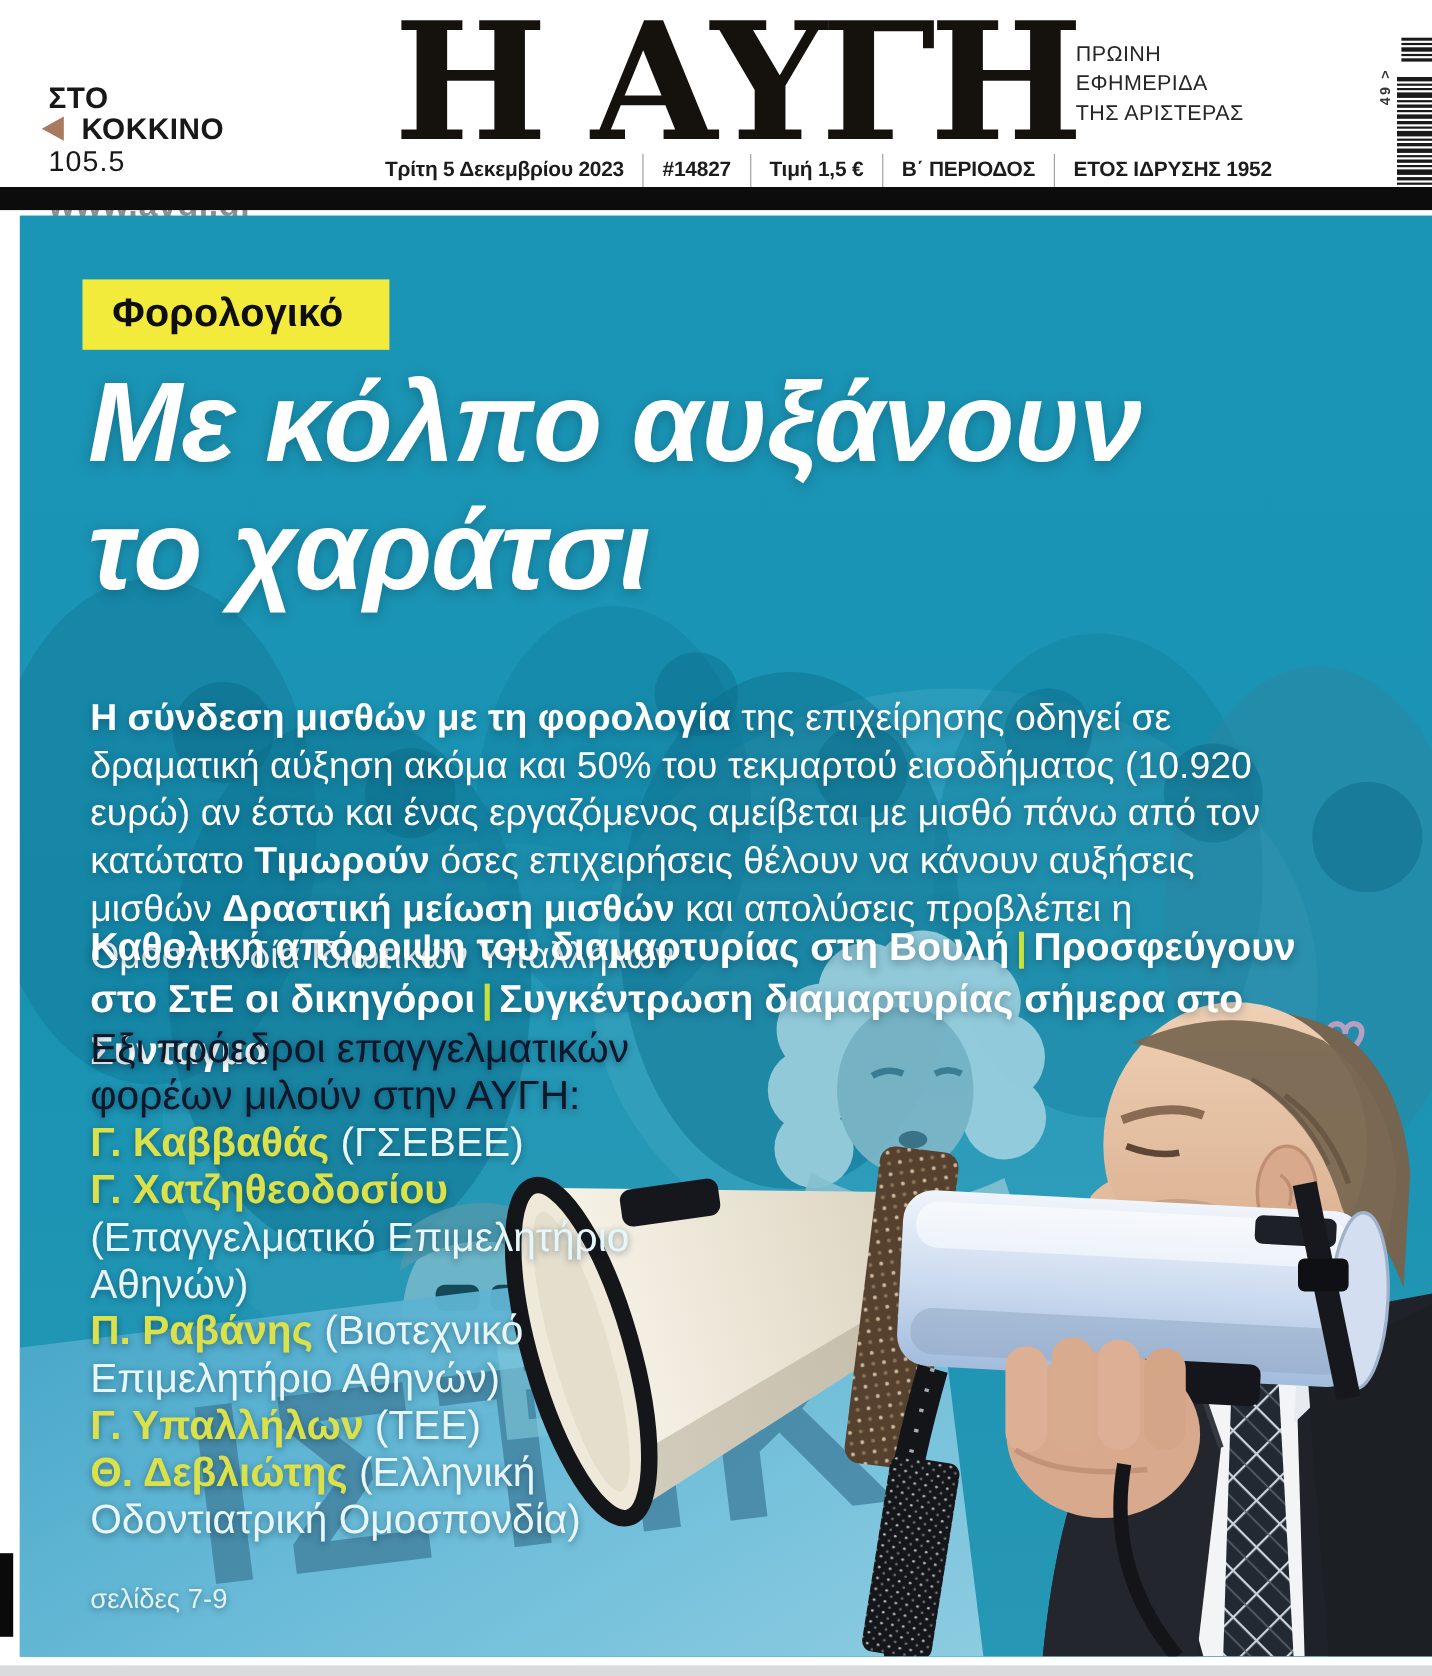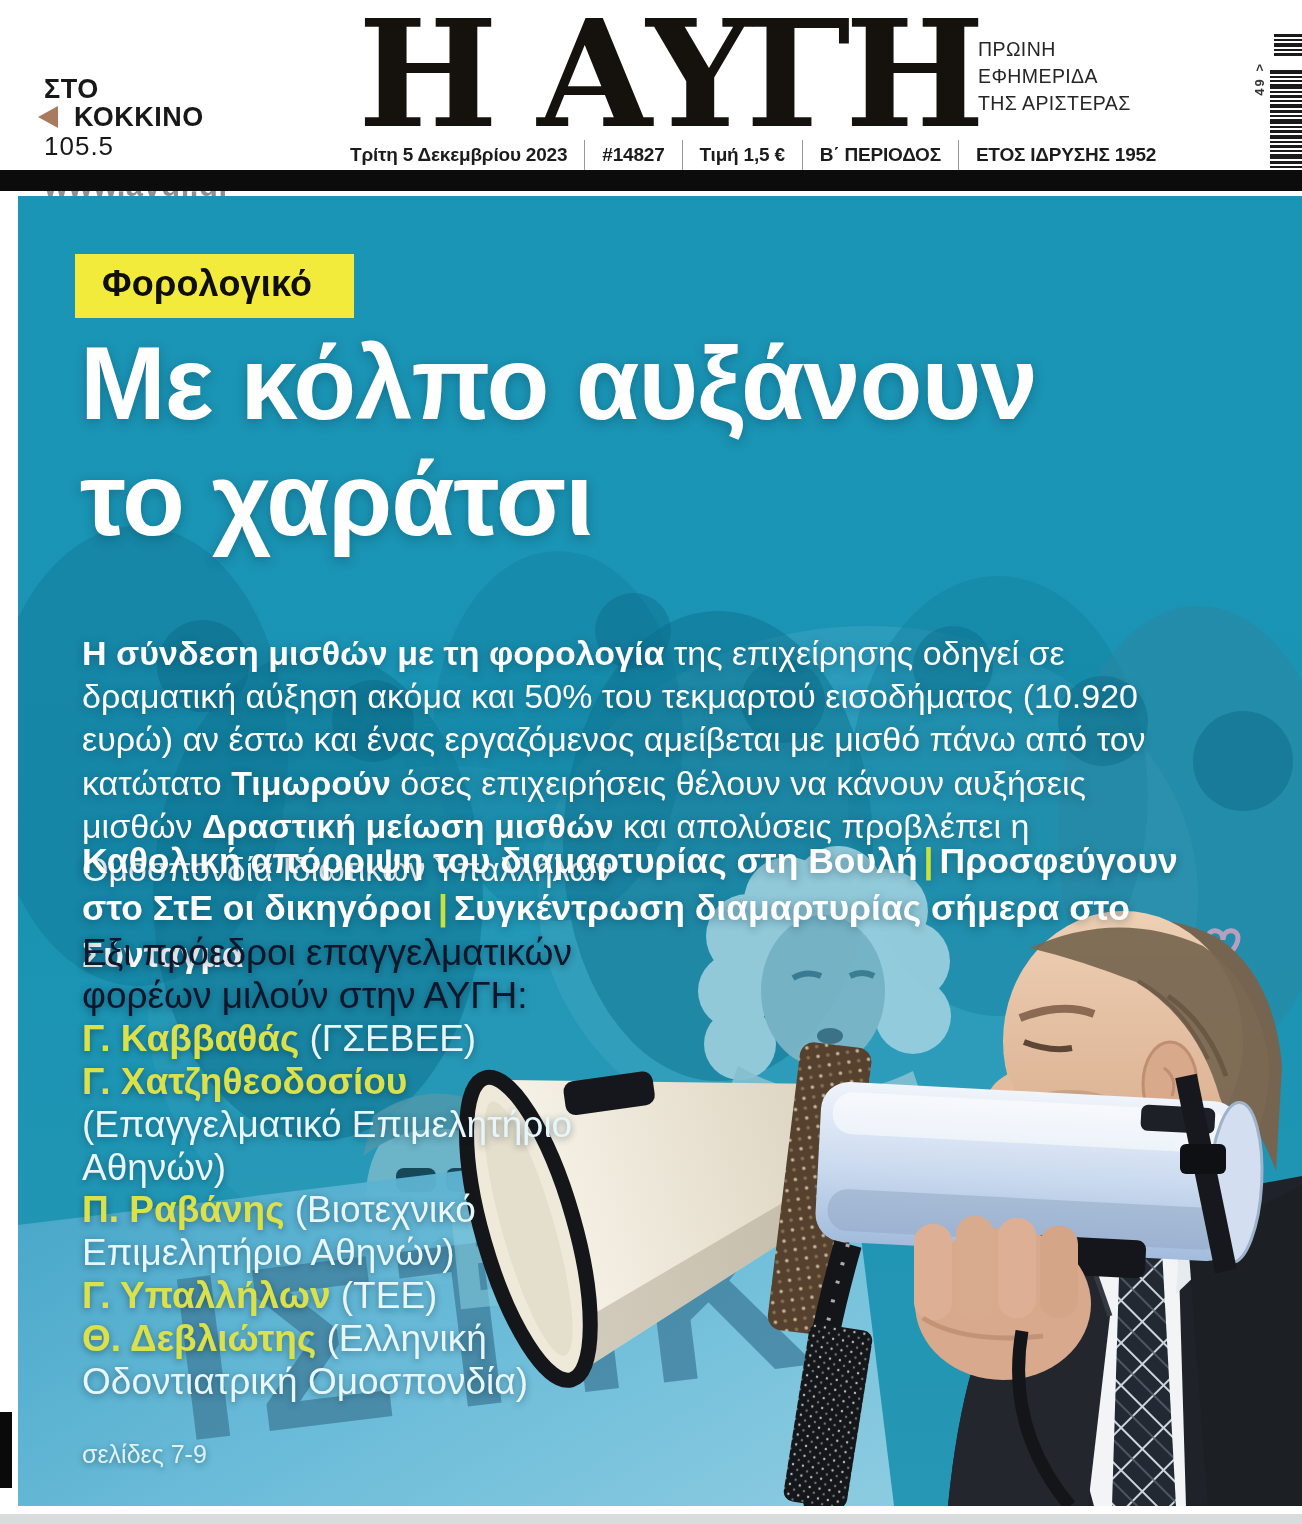--- a/index.html
+++ b/index.html
@@ -30,21 +30,21 @@
   .dateline{position:absolute;left:350px;top:140px;width:640px;display:flex;align-items:center;
     font-size:19px;font-weight:700;color:#1c1c1c;letter-spacing:-.2px;white-space:nowrap;}
   .dateline .sep{width:1px;height:30px;background:#9a9a9a;margin:0 17px;flex:none;}
   .black-bar{position:absolute;left:0;top:170px;width:1302px;height:21px;background:#0c0c0c;}
   
   .hero{position:absolute;left:18px;top:196px;width:1284px;height:1310px;background:#1a93b3;overflow:hidden;}
   .hero-art{position:absolute;left:0;top:0;}
   .kicker{position:absolute;left:57px;top:58px;display:inline-block;background:#f2eb3c;color:#0e0e0e;
     font-size:36px;font-weight:700;padding:9px 42px 13px 27px;letter-spacing:.2px;}
   .headline{position:absolute;left:62px;top:130px;font-size:103px;font-weight:700;color:#ffffff;
-    line-height:1.13;letter-spacing:-1px;text-shadow:0 3px 12px rgba(0,40,60,.30);}
+    line-height:1.13;letter-spacing:-1px;text-shadow:0 3px 12px rgba(0,40,60,.30);font-style:italic;}
   .lead{position:absolute;left:64px;top:436px;width:1110px;font-size:34px;font-weight:400;color:#fdfeff;
     line-height:1.27;text-shadow:0 2px 8px rgba(0,40,60,.35);}
   .lead b{font-weight:700;}
   .subhead{position:absolute;left:64px;top:642px;width:1145px;font-size:35.5px;font-weight:700;color:#ffffff;
     line-height:1.33;text-shadow:0 2px 8px rgba(0,40,60,.40);}
   .subhead .pipe{color:#c8e23c;font-weight:700;padding:0 6px;}
   .speakers{position:absolute;left:64px;top:736px;width:585px;font-size:37px;color:#eef9fb;
     line-height:1.16;text-shadow:0 2px 7px rgba(0,35,55,.45);}
   .speakers .intro{color:#0f172a;font-weight:400;}
   .speakers .speaker{display:block;}

